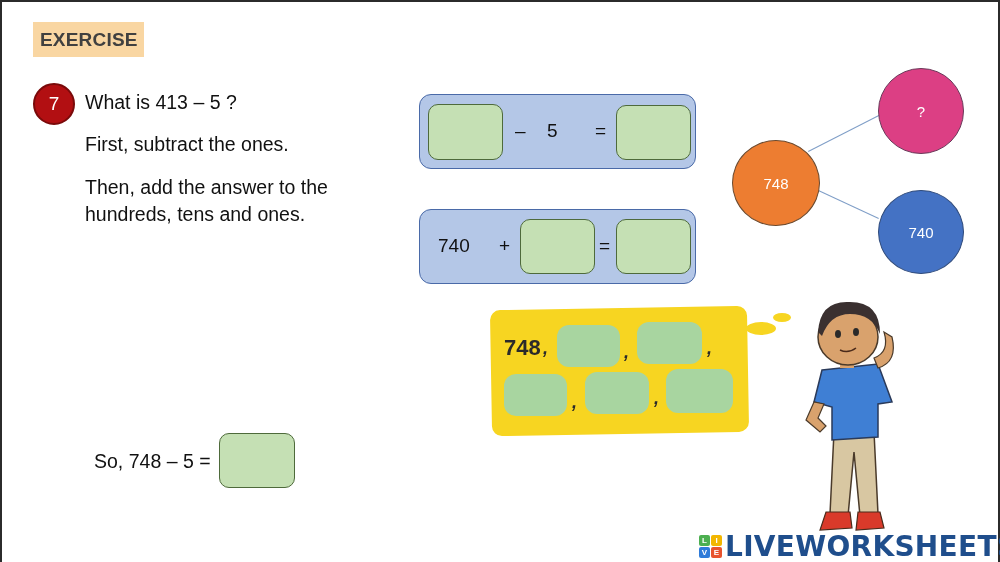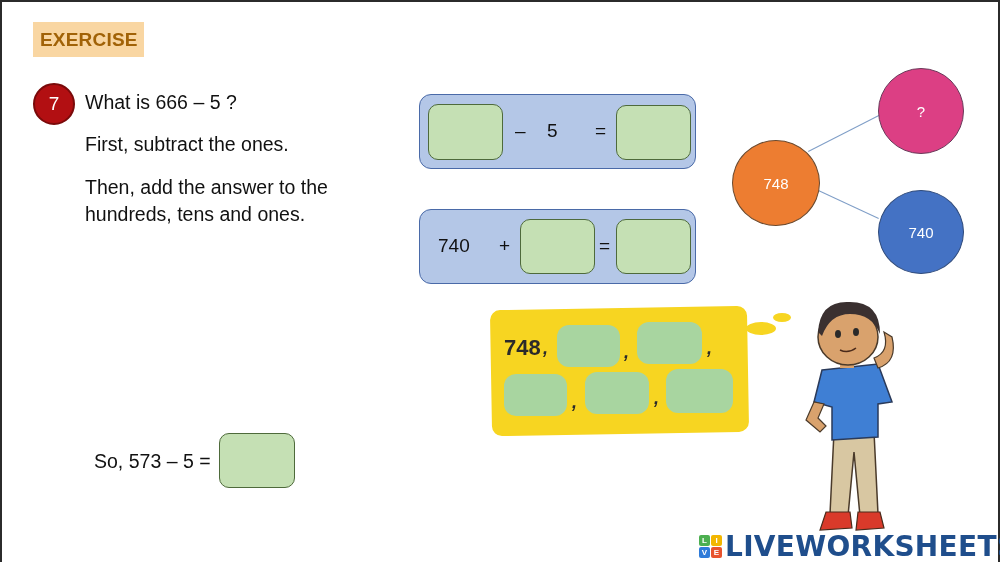--- a/index.html
+++ b/index.html
@@ -1,20 +1,20 @@
 <!DOCTYPE html>
 <html><head>
   <meta charset="utf-8">
   <style>
     * { box-sizing: border-box; margin: 0; padding: 0; }
     html, body { width: 1000px; height: 562px; overflow: hidden; background: #ffffff; }
     body { font-family: "Liberation Sans", "DejaVu Sans", sans-serif; position: relative; color: #111; }
     .frame { position: absolute; left: 0; top: 0; width: 1000px; height: 562px; border: 2px solid #2b2b2b; border-bottom: none; background: #fff; }
 
-    .exercise-badge { position: absolute; left: 31px; top: 20px; width: 111px; height: 35px; background: #f9d6a2; color: #a16207; font-weight: bold; font-size: 19px; display: flex; align-items: center; padding-left: 7px; letter-spacing: 0.2px; }
+    .exercise-badge { position: absolute; left: 31px; top: 20px; width: 111px; height: 35px; background: #f9d6a2; color: #404040; font-weight: bold; font-size: 19px; display: flex; align-items: center; padding-left: 7px; letter-spacing: 0.2px; }
 
     .qnum { position: absolute; left: 31px; top: 81px; width: 42px; height: 42px; border-radius: 50%; background: #b20f12; border: 2px solid #7a0a0a; color: #fff; font-size: 19px; display: flex; align-items: center; justify-content: center; }
     .q-text { position: absolute; left: 83px; font-size: 19.5px; line-height: 27px; color: #111; }
     .q-title { top: 87px; }
     .q-line1 { top: 129px; }
     .q-line2 { top: 172px; width: 260px; }
 
     .eq-box { position: absolute; background: #b4c7e7; border: 1.5px solid #4a6aa8; border-radius: 12px; }
     .eq1 { left: 417px; top: 92px; width: 277px; height: 75px; }
     .eq2 { left: 417px; top: 207px; width: 277px; height: 75px; }
@@ -43,21 +43,21 @@
     .logo-text { font-size: 28px; font-weight: bold; color: #1f4e8c; letter-spacing: 0.3px; font-family: "DejaVu Sans", sans-serif; }
   </style>
 </head>
 <body>
 
 <div class="frame">
 
   <div class="exercise-badge">EXERCISE</div>
 
   <div class="qnum">7</div>
-  <div class="q-text q-title">What is 666 – 5 ?</div>
+  <div class="q-text q-title">What is 413 – 5 ?</div>
   <div class="q-text q-line2">Then, add the answer to the hundreds, tens and ones.</div>
   <div class="q-text q-line1">First, subtract the ones.</div>
 
   <div class="eq-box eq1">
     <div class="ans-box" style="left:8px; top:9px; width:75px; height:56px;"></div>
     <div class="eq-text" style="left:95px; top:25px;">–</div>
     <div class="eq-text" style="left:127px; top:25px;">5</div>
     <div class="eq-text" style="left:175px; top:25px;">=</div>
     <div class="ans-box" style="left:196px; top:10px; width:75px; height:55px;"></div>
   </div>
@@ -84,21 +84,21 @@
   <div class="t-box" style="left:555px; top:323px; width:63px; height:42px;"></div>
   <div class="t-comma" style="left:622px; top:340px;">,</div>
   <div class="t-box" style="left:635px; top:320px; width:65px; height:42px;"></div>
   <div class="t-comma" style="left:705px; top:336px;">,</div>
   <div class="t-box" style="left:502px; top:372px; width:63px; height:42px;"></div>
   <div class="t-comma" style="left:570px; top:390px;">,</div>
   <div class="t-box" style="left:583px; top:370px; width:64px; height:42px;"></div>
   <div class="t-comma" style="left:652px; top:386px;">,</div>
   <div class="t-box" style="left:664px; top:367px; width:67px; height:44px;"></div>
 
-  <div class="so-text">So, 573 – 5 =</div>
+  <div class="so-text">So, 748 – 5 =</div>
   <div class="ans-box" style="left:217px; top:431px; width:76px; height:55px;"></div>
 
   <svg class="boy" viewBox="0 0 120 245">
 
     <path d="M42 140 L38 222 L56 224 L62 160 L68 224 L86 222 L82 140 Z" fill="#d8c7a2" stroke="#4a3a2a" stroke-width="1.5"></path>
 
     <path d="M34 220 L58 220 L60 236 L28 238 Z" fill="#d93a2a" stroke="#4a2a1a" stroke-width="1.2"></path>
     <path d="M66 220 L88 220 L92 236 L64 238 Z" fill="#d93a2a" stroke="#4a2a1a" stroke-width="1.2"></path>
 
     <path d="M30 78 L86 72 L100 110 L86 112 L86 145 L40 148 L40 115 L22 110 Z" fill="#3f7fd4" stroke="#2a3a5a" stroke-width="1.5"></path>

